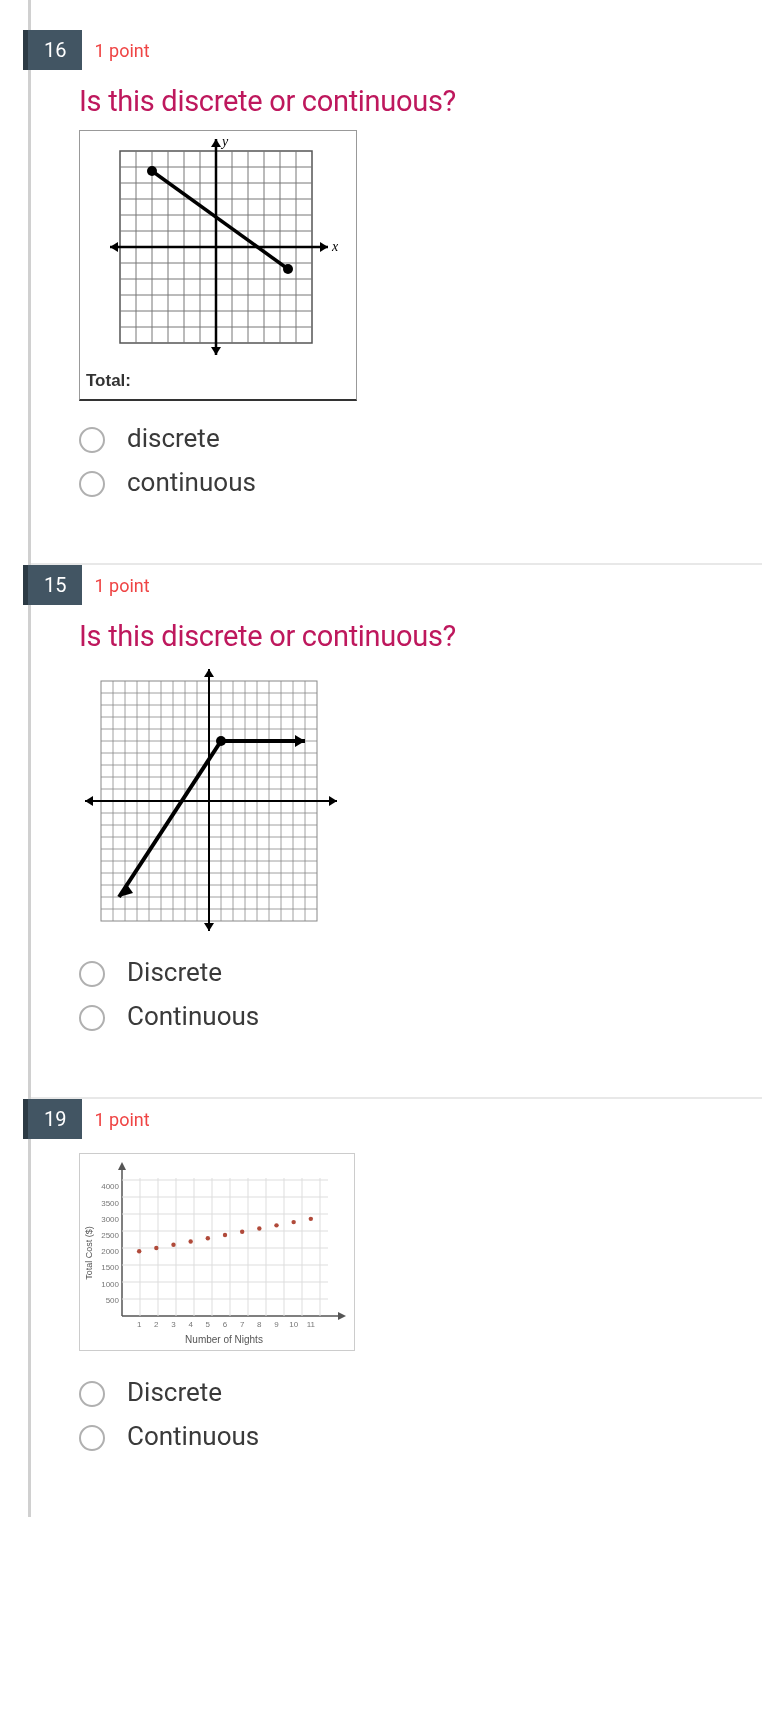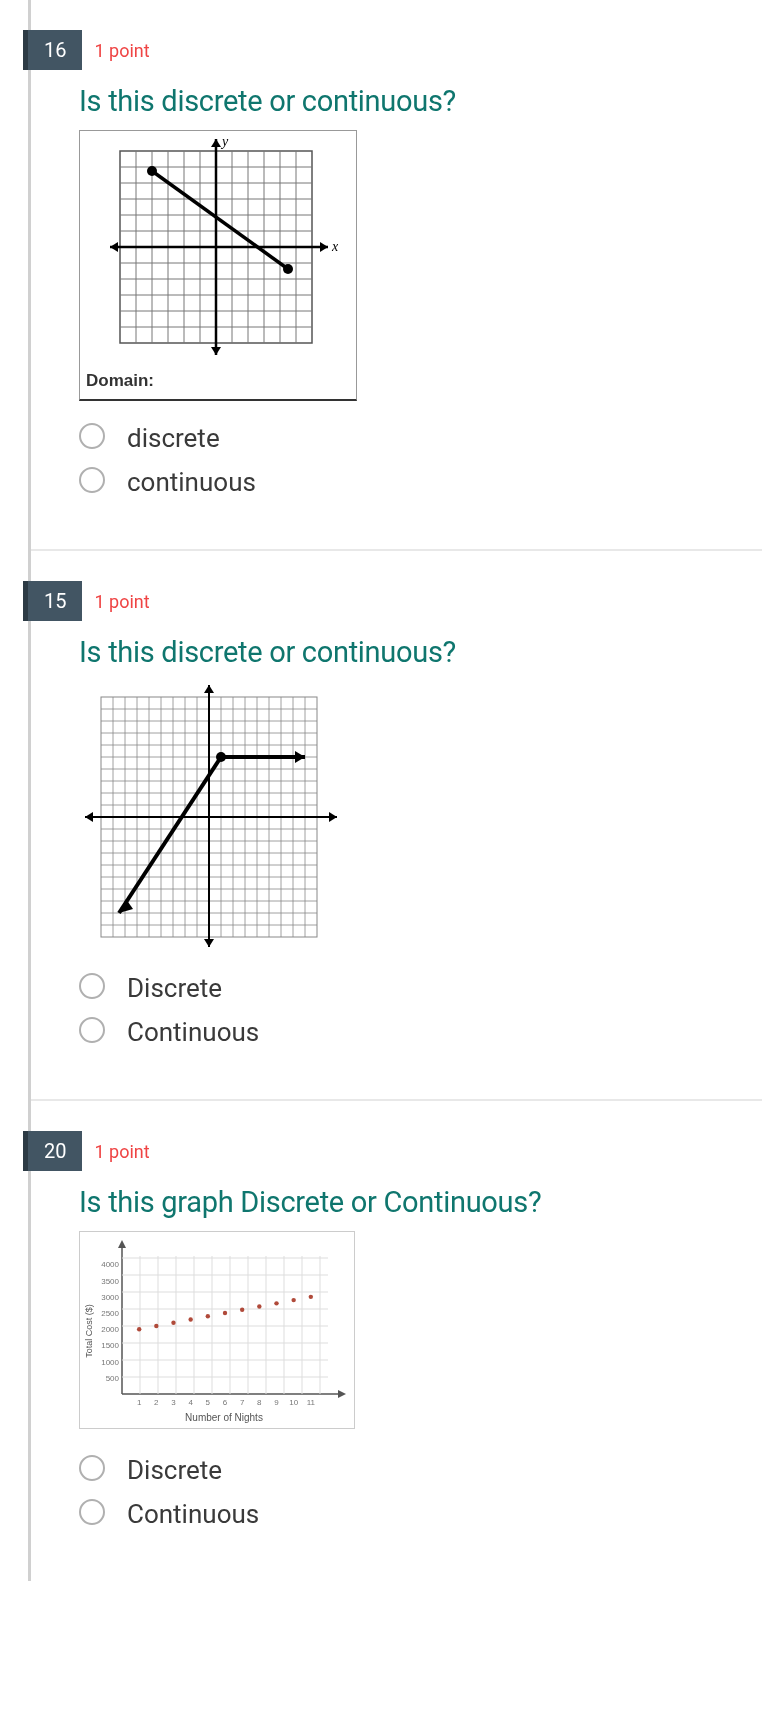--- a/index.html
+++ b/index.html
@@ -8,22 +8,21 @@
     background: #fff;
     width: 762px;
     color: #333;
   }
   .quiz-wrap {
     border-left: 3px solid #d0d0d0;
     margin-left: 28px;
   }
   .question {
     border-bottom: 2px solid #e8e8e8;
-    padding-bottom: 38px;
-    margin-bottom: 30px;
+    padding-bottom: 52px;
   }
   .q-header {
     display: flex;
     align-items: center;
     margin-left: -8px;
   }
   .q-num {
     background: #425563;
     color: #fff;
     font-size: 20px;
@@ -34,21 +33,21 @@
   .q-points {
     color: #ef4444;
     font-size: 18px;
   }
   .q-body {
     padding-left: 48px;
     padding-top: 14px;
   }
   .q-prompt {
     font-size: 29px;
-    color: #0f766e;
+    color: #be185d;
     font-weight: 400;
     margin-bottom: 12px;
     letter-spacing: -0.3px;
   }
   .graph-frame {
     border: 1px solid #999;
     border-bottom: 2px solid #333;
     display: inline-block;
     background: #fff;
     position: relative;
@@ -61,21 +60,21 @@
     font-weight: bold;
     font-size: 17px;
     padding: 10px 6px 8px 6px;
     background: #fff;
   }
   .options {
     margin-top: 22px;
   }
   .option {
     display: flex;
-    align-items: flex-start;
+    align-items: flex-end;
     margin-bottom: 14px;
   }
   .radio {
     width: 26px;
     height: 26px;
     border: 2px solid #b0b0b0;
     border-radius: 50%;
     margin-right: 22px;
     flex-shrink: 0;
     cursor: pointer;
@@ -145,21 +144,21 @@
           <polygon points="136,8 131,16 141,16" fill="#000"></polygon>
           <polygon points="136,224 131,216 141,216" fill="#000"></polygon>
 
           <line x1="72" y1="40" x2="208" y2="138" stroke="#000" stroke-width="3.5"></line>
           <circle cx="72" cy="40" r="5" fill="#000"></circle>
           <circle cx="208" cy="138" r="5" fill="#000"></circle>
 
           <text x="142" y="15" font-family="serif" font-style="italic" font-size="14">y</text>
           <text x="252" y="120" font-family="serif" font-style="italic" font-size="14">x</text>
         </svg>
-        <div class="domain-row">Domain:</div>
+        <div class="domain-row">Total:</div>
       </div>
 
       <div class="options">
         <div class="option">
           <div class="radio"></div>
           <div class="option-label">discrete</div>
         </div>
         <div class="option">
           <div class="radio"></div>
           <div class="option-label">continuous</div>
@@ -244,25 +243,24 @@
         <div class="option">
           <div class="radio"></div>
           <div class="option-label">Continuous</div>
         </div>
       </div>
     </div>
   </div>
 
   <div class="question" style="border-bottom:none;">
     <div class="q-header">
-      <div class="q-num">20</div>
+      <div class="q-num">19</div>
       <div class="q-points">1 point</div>
     </div>
     <div class="q-body">
-      <div class="q-prompt">Is this graph Discrete or Continuous?</div>
 
       <div class="chart-box">
         <svg id="scatter-chart" width="266" height="190" viewBox="0 0 266 190">
 
           <text x="8" y="95" font-size="9" font-family="Arial" fill="#555" transform="rotate(-90 8 95)" text-anchor="middle">Total Cost ($)</text>
 
           <line x1="38" y1="8" x2="38" y2="158" stroke="#555" stroke-width="1.5"></line>
           <line x1="38" y1="158" x2="258" y2="158" stroke="#555" stroke-width="1.5"></line>
           <polygon points="38,4 34,12 42,12" fill="#555"></polygon>
           <polygon points="262,158 254,154 254,162" fill="#555"></polygon>

